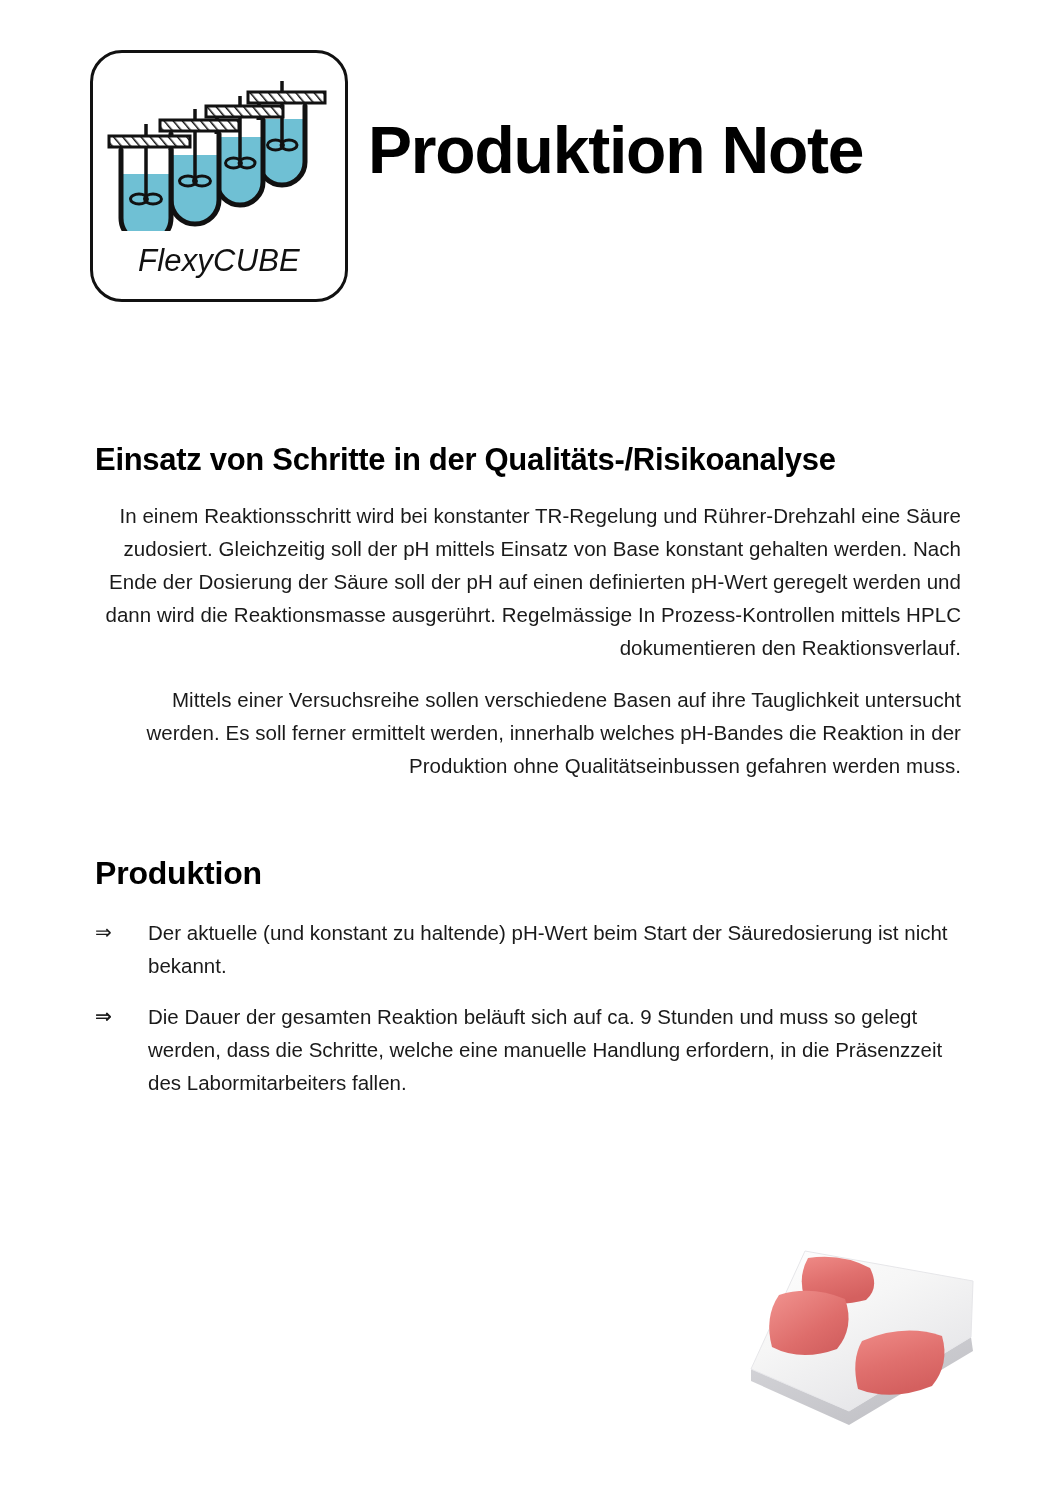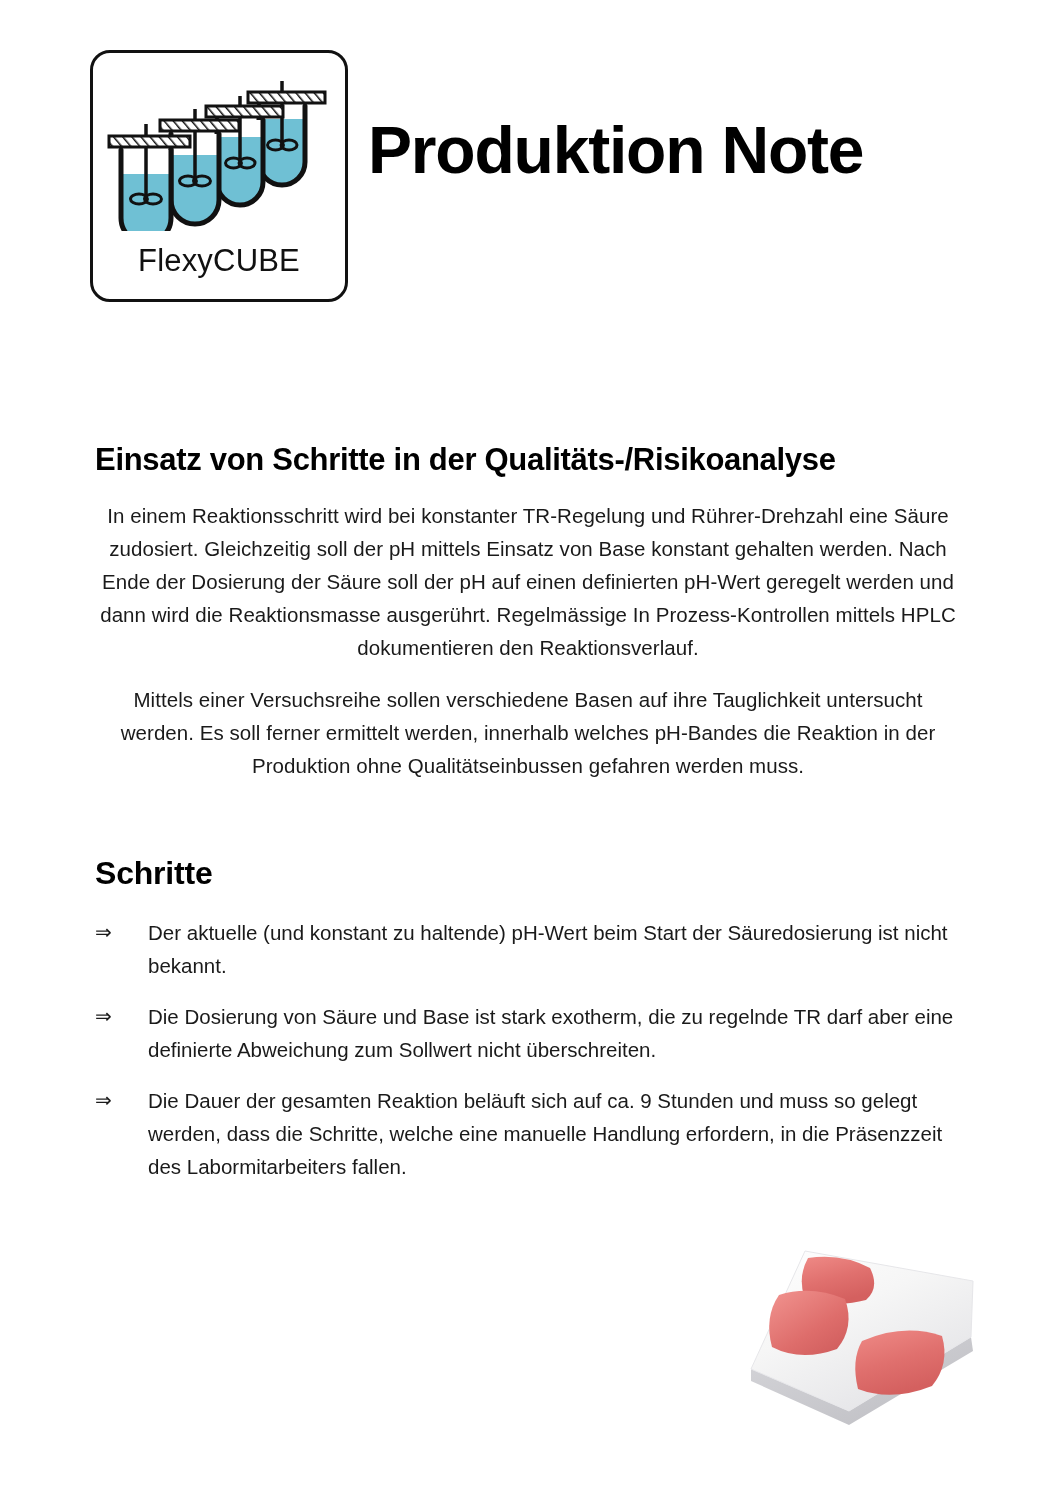--- a/index.html
+++ b/index.html
@@ -23,23 +23,24 @@
     width: 1058px;
     height: 330px;
   }
   .logo-box {
     position: absolute;
     left: 90px;
     top: 50px;
     width: 258px;
     height: 252px;
     border: 3px solid #111111;
-    border-radius: 20px;
+    border-radius: 32px;
     background: #ffffff;
     box-sizing: border-box;
+    font-style: italic;
   }
   .logo-art {
     position: absolute;
     left: 10px;
     top: 18px;
     width: 238px;
     height: 160px;
   }
   .logo-caption {
     position: absolute;
@@ -80,21 +81,21 @@
     color: #000000;
     line-height: 1.1;
   }
   p.body-text {
     margin: 0 0 19px 0;
     font-family: "Liberation Sans", sans-serif;
     font-weight: 300;
     font-size: 20.5px;
     line-height: 33px;
     color: #1a1a1a;
-    text-align: center;
+    text-align: right;
     letter-spacing: 0.05px;
   }
   p.body-text:last-child { margin-bottom: 0; }
 
   .challenge-block {
     position: absolute;
     left: 95px;
     top: 855px;
     width: 866px;
   }
@@ -224,30 +225,29 @@
 
 <div class="content">
   <h2 class="section-heading">Einsatz von Schritte in der Qualitäts-/Risikoanalyse</h2>
 
   <p class="body-text">In einem Reaktionsschritt wird bei konstanter TR-Regelung und Rührer-Drehzahl eine Säure zudosiert. Gleichzeitig soll der pH mittels Einsatz von Base konstant gehalten werden. Nach Ende der Dosierung der Säure soll der pH auf einen definierten pH-Wert geregelt werden und dann wird die Reaktionsmasse ausgerührt. Regelmässige In Prozess-Kontrollen mittels HPLC dokumentieren den Reaktionsverlauf.</p>
 
   <p class="body-text">Mittels einer Versuchsreihe sollen verschiedene Basen auf ihre Tauglichkeit untersucht werden. Es soll ferner ermittelt werden, innerhalb welches pH-Bandes die Reaktion in der Produktion ohne Qualitätseinbussen gefahren werden muss.</p>
 </div>
 
 <div class="challenge-block">
-  <h2 class="challenge-heading">Schritte</h2>
+  <h2 class="challenge-heading">Produktion</h2>
 
   <ul class="bullets">
     <li>
       <span class="bullet-marker">⇒</span>
       <span>Der aktuelle (und konstant zu haltende) pH-Wert beim Start der Säuredosierung ist nicht bekannt.</span>
     </li>
     <li>
       <span class="bullet-marker">⇒</span>
-      <span>Die Dosierung von Säure und Base ist stark exotherm, die zu regelnde TR  darf aber eine definierte Abweichung zum Sollwert nicht überschreiten.</span>
     </li>
     <li>
       <span class="bullet-marker">⇒</span>
       <span>Die Dauer der gesamten Reaktion beläuft sich auf ca. 9 Stunden und muss so gelegt werden, dass die Schritte, welche eine manuelle Handlung erfordern, in die Präsenzzeit des Labormitarbeiters fallen.</span>
     </li>
   </ul>
 </div>
 
 <div class="deco-wrap">
   <svg viewBox="0 0 230 195" width="230" height="195" aria-hidden="true">

